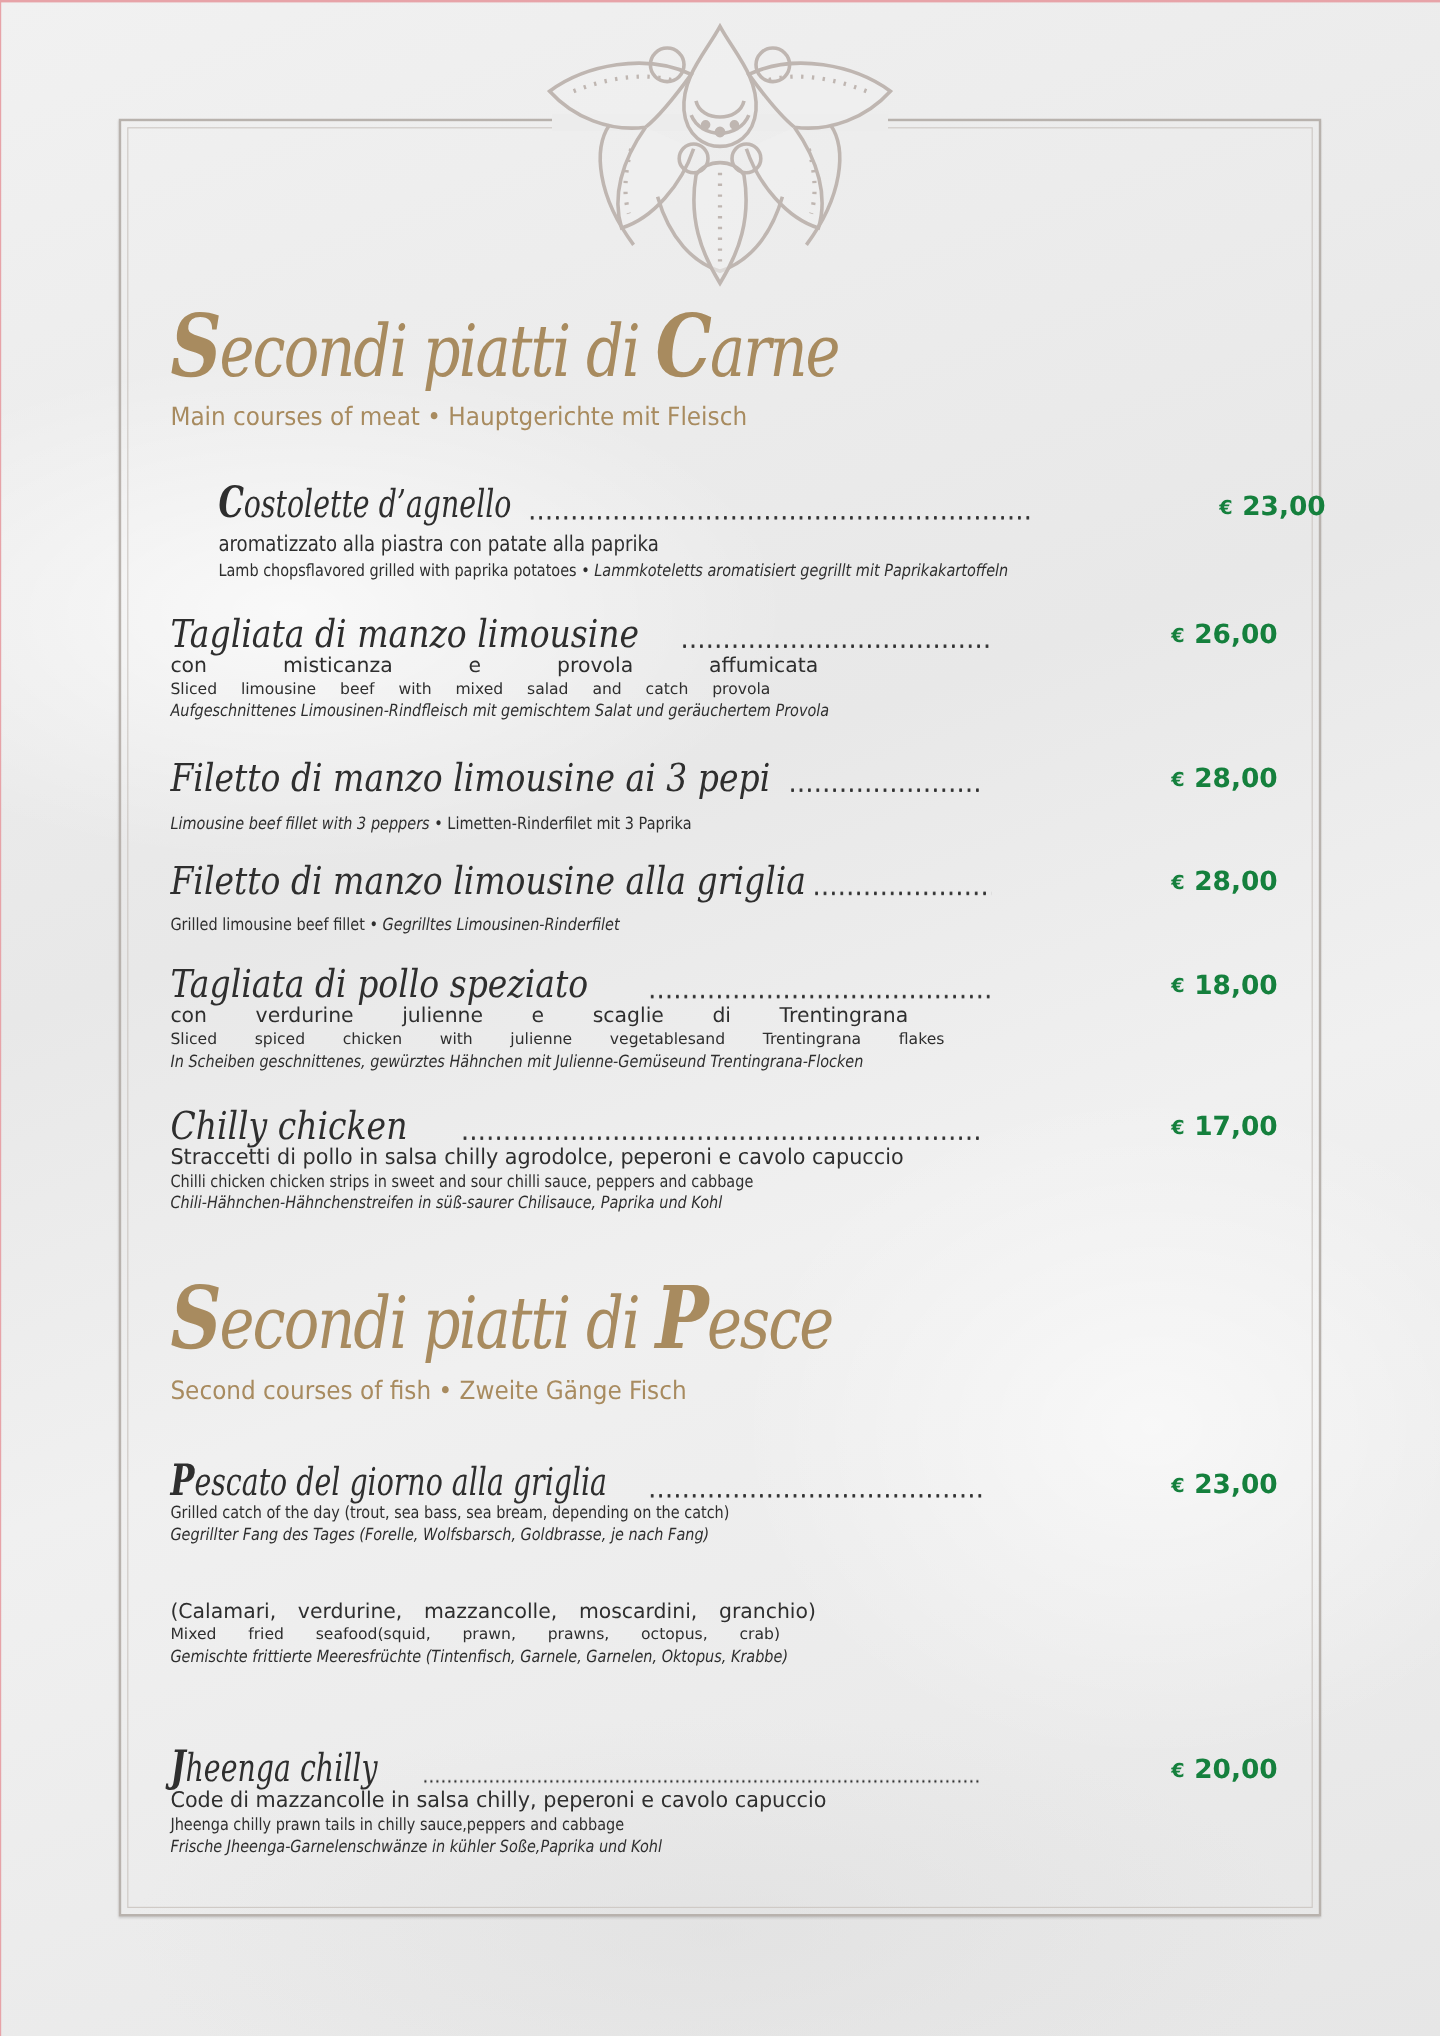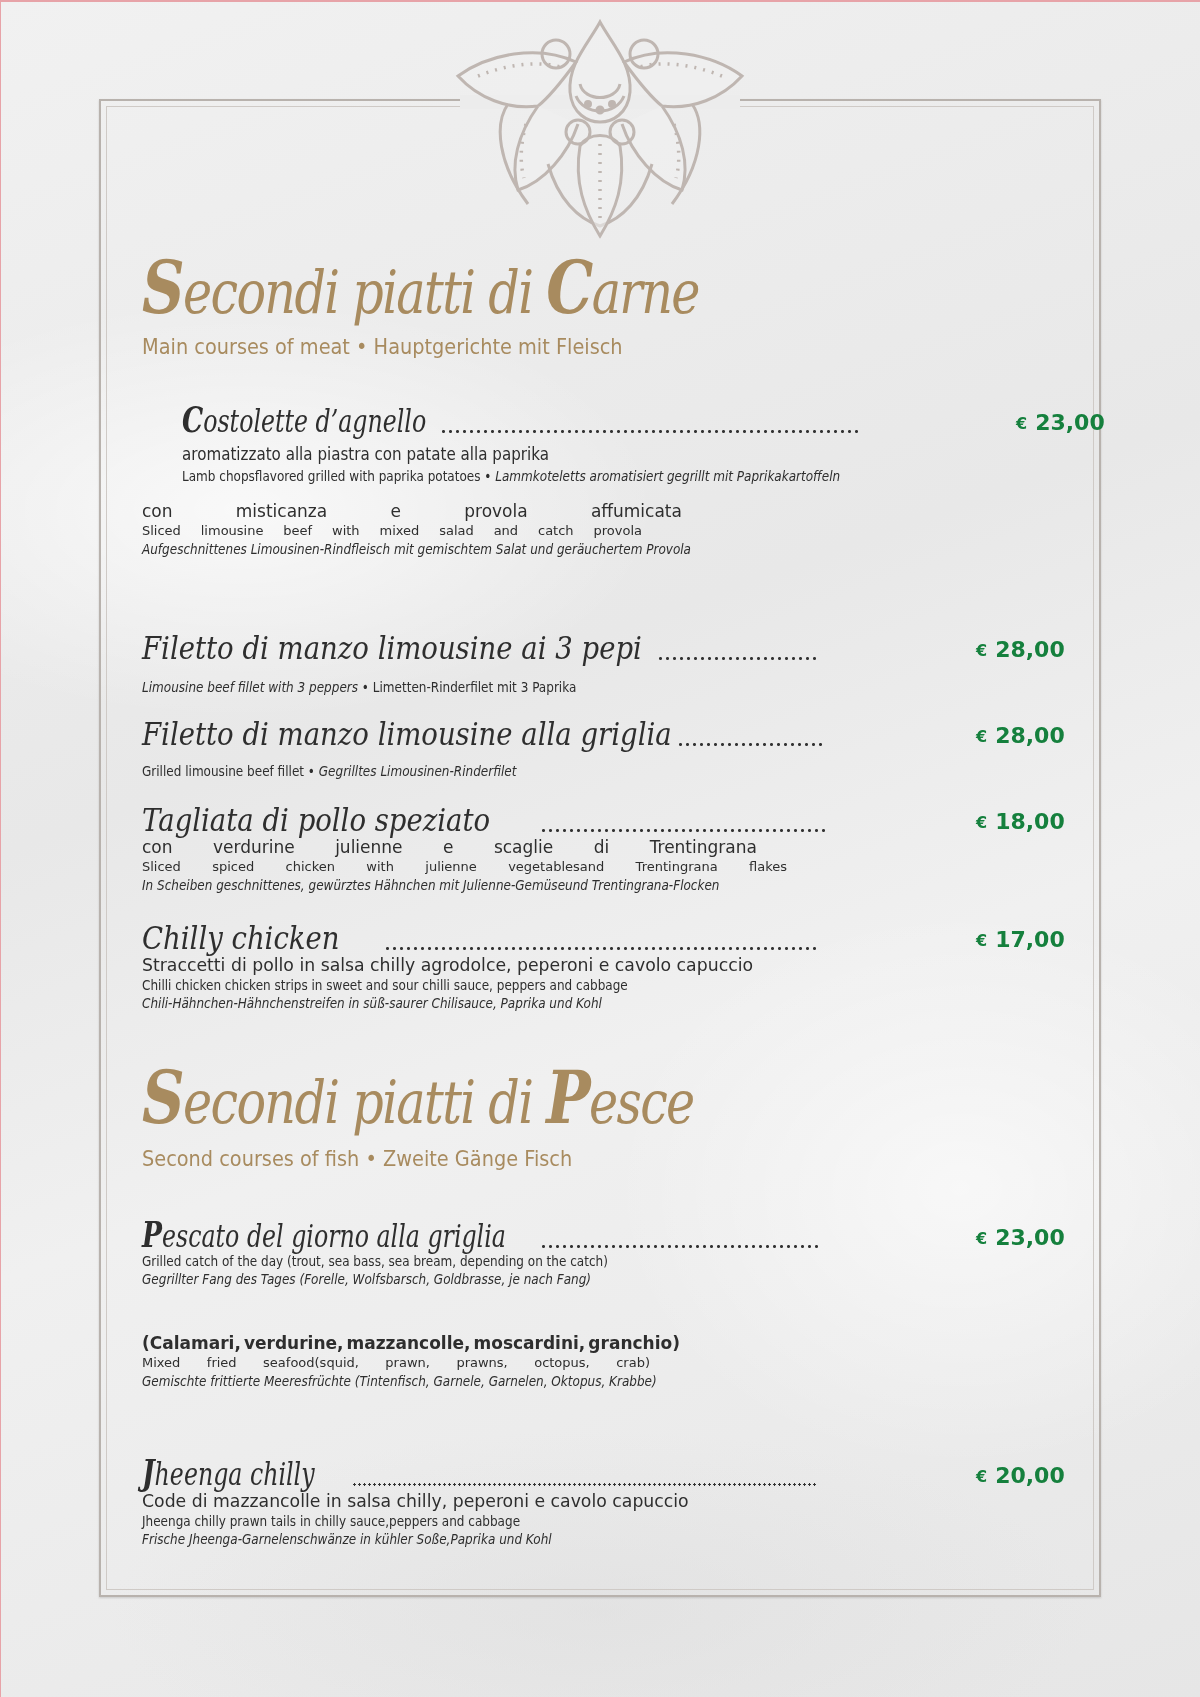--- a/index.html
+++ b/index.html
@@ -120,20 +120,25 @@
   <div class="item-head">
     <div class="item-name condensed"><span class="bigcap">C</span><span>ostolette d’agnello</span></div>
     <div class="dots" style="left:258px; right:242px;"></div>
     <div class="price"><span class="eur">€</span><span>23,00</span></div>
   </div>
   <div class="desc-it narrow" style="margin-top:6px;">aromatizzato alla piastra con patate alla paprika</div>
   <div class="desc-en" style="margin-top:2px;"><span>Lamb chopsflavored grilled with paprika potatoes •</span> <i>Lammkoteletts aromatisiert gegrillt mit Paprikakartoffeln</i></div>
 </div>
 
 <div class="item" style="top:500px;">
+  <div class="item-head">
+    <div class="item-name">Tagliata di manzo limousine</div>
+    <div class="dots" style="left:425px; right:236px;"></div>
+    <div class="price"><span class="eur">€</span><span>26,00</span></div>
+  </div>
   <div class="desc-it justify" style="width:540px; transform:none; font-size:17px;">
     <span>con</span>
       <span>misticanza</span>
       <span>e</span>
       <span>provola</span>
       <span>affumicata</span>
   </div>
   <div class="desc-en justify" style="width:500px; transform:none; font-size:13px;">
     <span>Sliced</span>
       <span>limousine</span>
@@ -212,21 +217,21 @@
   <div class="item-head">
     <div class="item-name condensed"><span class="bigcap">P</span><span>escato del giorno alla griglia</span></div>
     <div class="dots" style="left:398px; right:242px;"></div>
     <div class="price"><span class="eur">€</span><span>23,00</span></div>
   </div>
   <div class="desc-en">Grilled catch of the day (trout, sea bass, sea bream, depending on the catch)</div>
   <div class="desc-de">Gegrillter Fang des Tages (Forelle, Wolfsbarsch, Goldbrasse, je nach Fang)</div>
 </div>
 
 <div class="item" style="top:1326px;">
-  <div class="desc-it justify" style="width:538px; margin-top:6px; transform:none; font-size:17px;font-weight:bold;">
+  <div class="desc-it justify" style="width:538px; margin-top:6px; transform:none; font-size:17px;">
     <span>(Calamari,</span>
       <span>verdurine,</span>
       <span>mazzancolle,</span>
       <span>moscardini,</span>
       <span>granchio)</span>
   </div>
   <div class="desc-en justify" style="width:508px; transform:none; font-size:13px;">
     <span>Mixed</span>
       <span>fried</span>
       <span>seafood(squid,</span>

